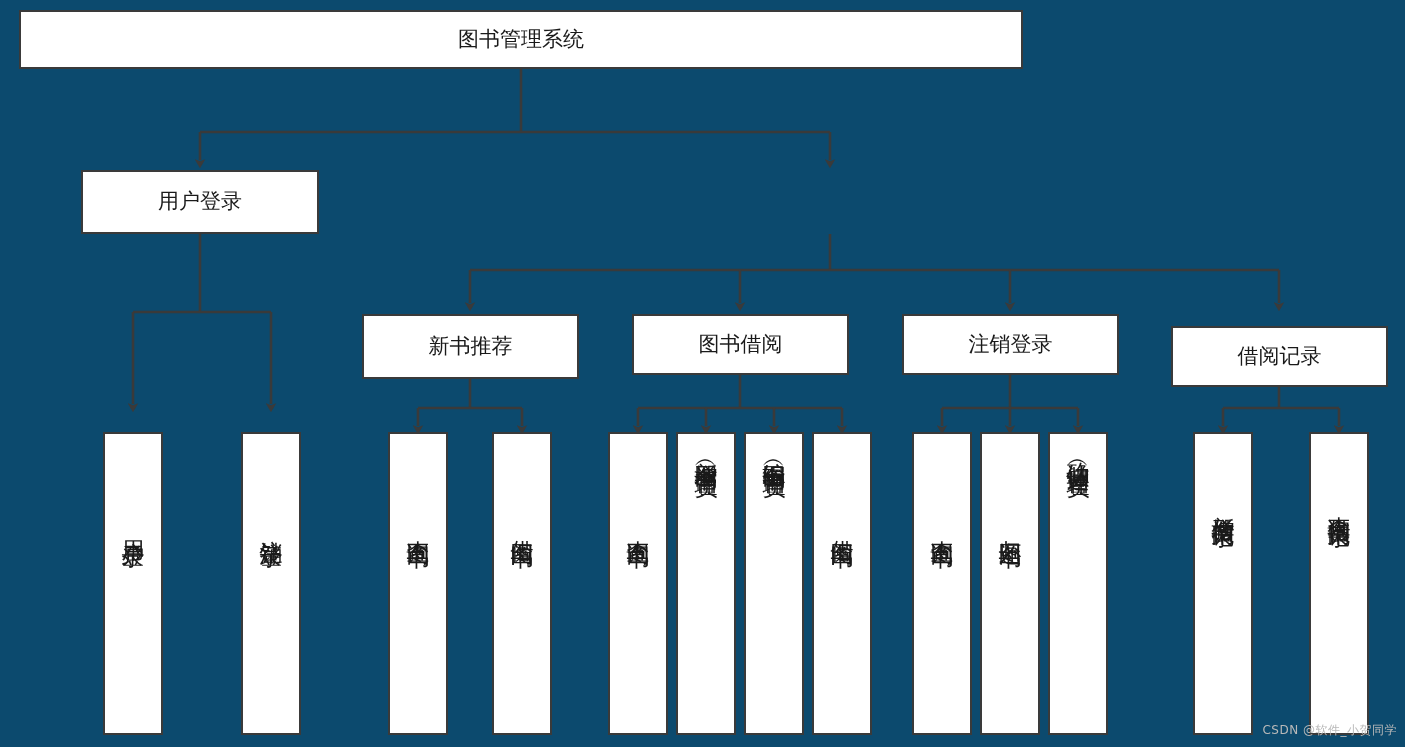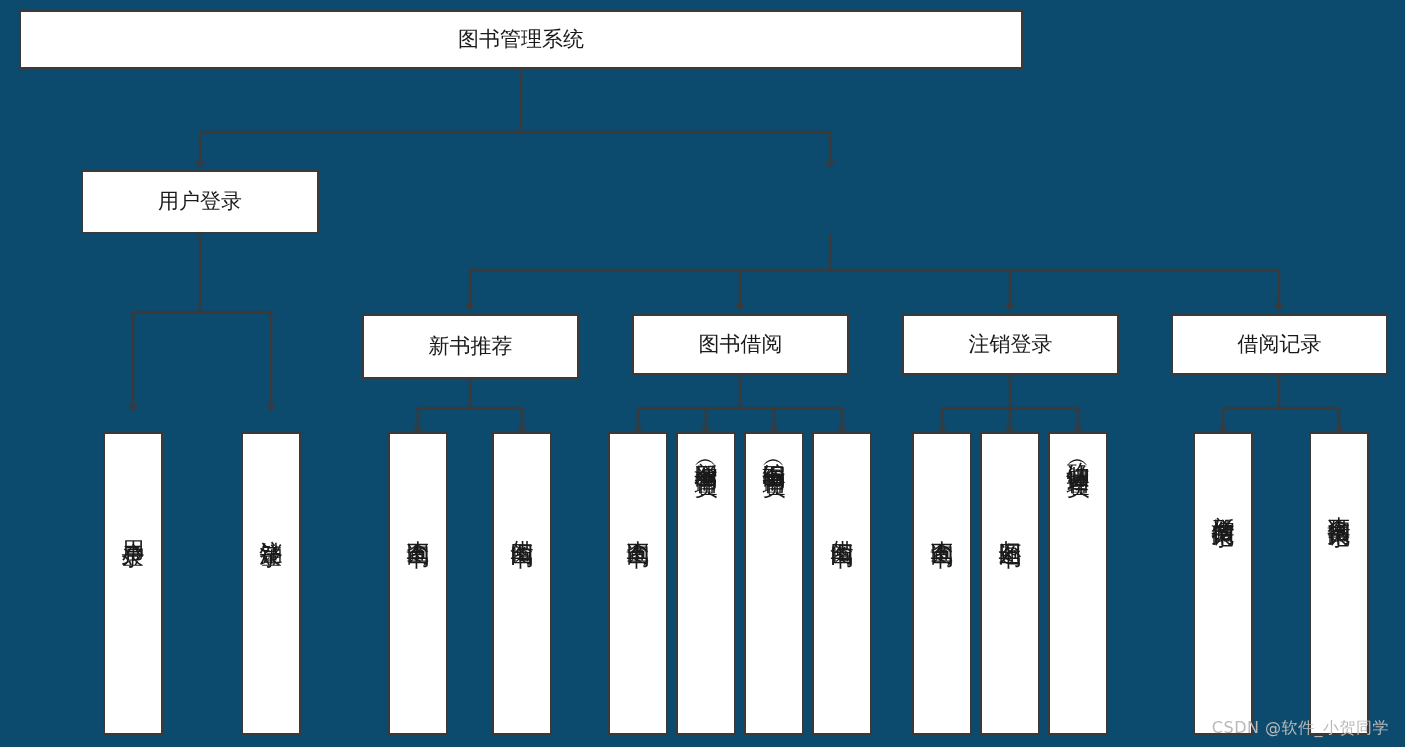--- a/index.html
+++ b/index.html
@@ -60,23 +60,23 @@
     margin-top: 84px;
   }
   .v-node.medium .node-label {
     margin-top: 60px;
   }
   .v-node.tall .node-label {
     margin-top: 6px;
   }
   .watermark {
     position: absolute;
-    right: 16px;
+    right: 8px;
     bottom: 8px;
-    font-size: 16px;
+    font-size: 12px;
     color: #b9b9b9;
     letter-spacing: 0.5px;
     user-select: none;
     white-space: nowrap;
   }
 </style>
 </head>
 <body>
 
 <div id="diagram-root">
@@ -142,21 +142,21 @@
 
   <div class="node-box h-node" style="left:362px; top:314px; width:217px; height:65px;">
     <span class="node-label">新书推荐</span>
   </div>
   <div class="node-box h-node" style="left:632px; top:314px; width:217px; height:61px;">
     <span class="node-label">图书借阅</span>
   </div>
   <div class="node-box h-node" style="left:902px; top:314px; width:217px; height:61px;">
     <span class="node-label">注销登录</span>
   </div>
-  <div class="node-box h-node" style="left:1171px; top:314px; width:217px; height:61px;">
+  <div class="node-box h-node" style="left:1171px; top:326px; width:217px; height:61px;">
     <span class="node-label">借阅记录</span>
   </div>
 
   <div class="node-box v-node short" style="left:103px; top:432px; width:60px; height:303px;">
     <span class="node-label">用户登录</span>
   </div>
   <div class="node-box v-node short" style="left:241px; top:432px; width:60px; height:303px;">
     <span class="node-label">注销登录</span>
   </div>
 

